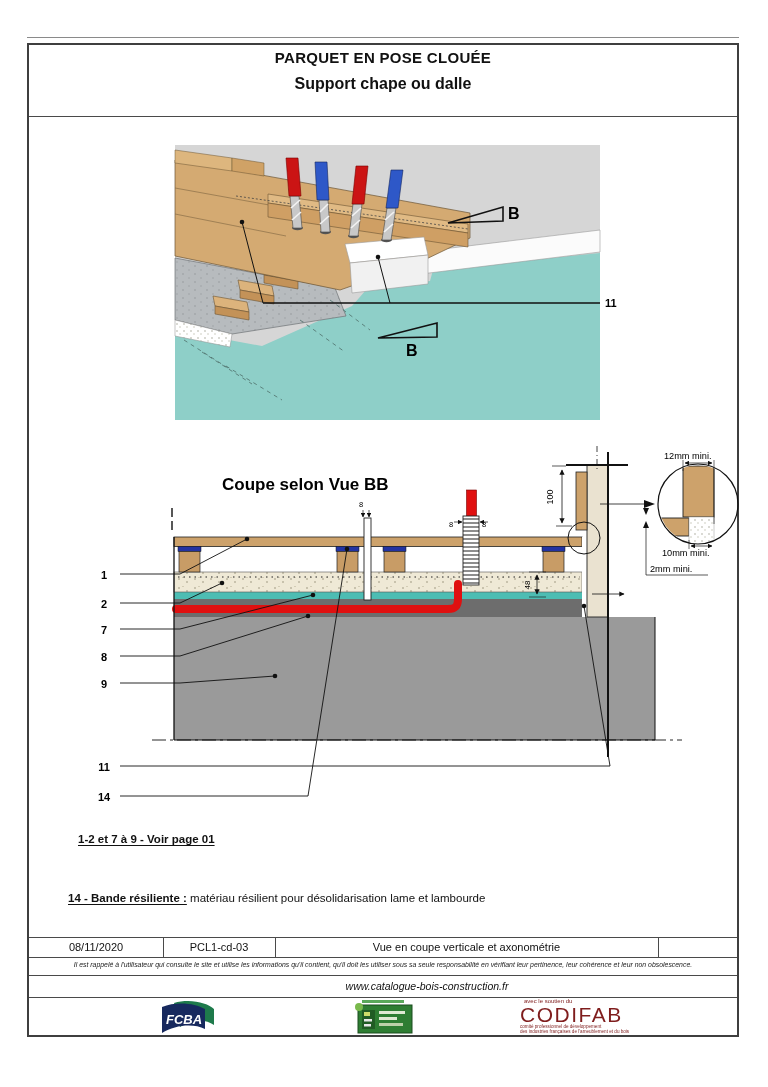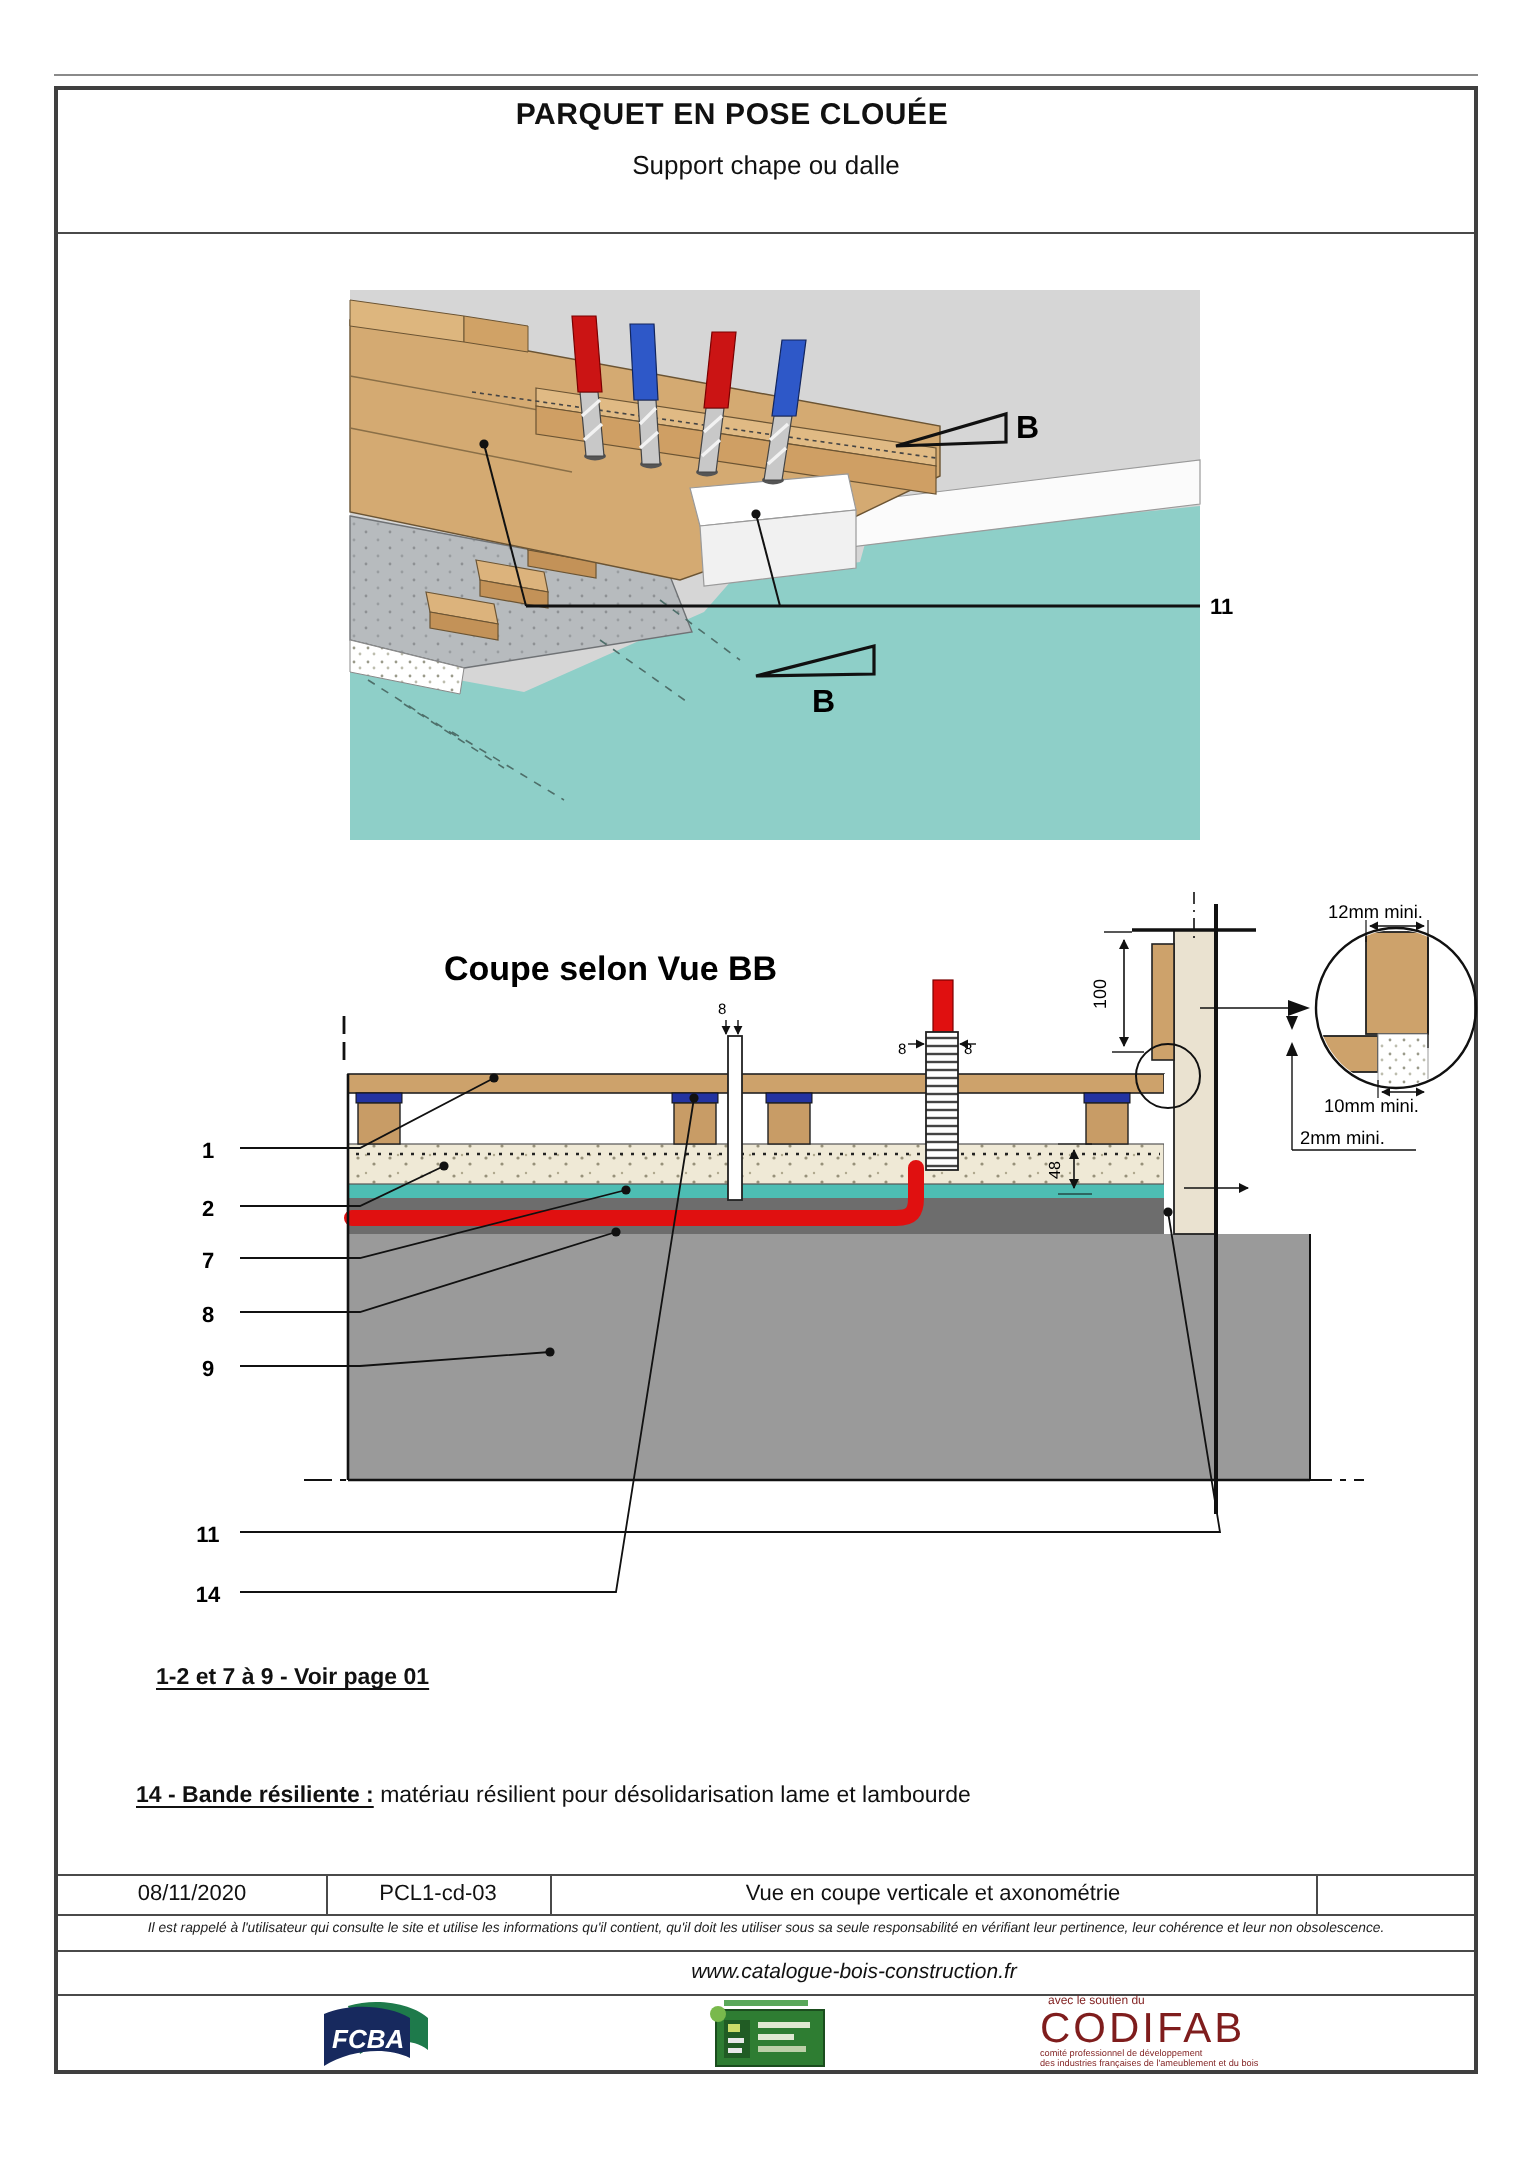--- a/index.html
+++ b/index.html
@@ -2,42 +2,42 @@
 <html><head>
 <meta charset="utf-8">
 <style>
   html,body{margin:0;padding:0;background:#fff;}
   #page{position:relative;width:768px;height:1087px;background:#fff;font-family:"Liberation Sans",sans-serif;color:#111;overflow:hidden;}
   .abs{position:absolute;}
   .hline{position:absolute;background:#4a4a4a;height:1px;}
   .vline{position:absolute;background:#4a4a4a;width:1px;}
   .ctr{text-align:center;}
   .title1{font-size:15px;font-weight:bold;letter-spacing:.3px;}
-  .title2{font-size:13px;font-weight:normal;text-align:center;}
+  .title2{font-size:16px;font-weight:bold;text-align:center;}
   .note{font-size:11.5px;white-space:nowrap;}
   .note b{text-decoration:underline;text-underline-offset:2px;}
   .cell{position:absolute;font-size:11px;line-height:19px;text-align:center;overflow:hidden;}
   .disc{position:absolute;font-size:6.9px;font-style:italic;color:#222;text-align:center;white-space:nowrap;}
   .www{position:absolute;font-size:10.5px;font-style:italic;text-align:center;}
   .codifab{position:absolute;color:#7f1d1d;text-align:left;line-height:1;}
   .codifab .tag{font-size:6px;margin-left:4px;}
   .codifab .name{font-size:21px;font-weight:400;letter-spacing:1.5px;}
   .codifab .sub{font-size:4.6px;}
   svg text{font-family:"Liberation Sans",sans-serif;}
 </style>
 </head>
 <body>
 
 <div id="page">
 
   <div class="hline" style="left:27px;top:37px;width:712px;background:#8a8a8a;"></div>
 
   <div class="abs" style="left:27px;top:43px;width:712px;height:994px;box-sizing:border-box;border:2px solid #3f3f3f;"></div>
 
-  <div class="abs ctr title1" style="left:10px;top:49px;width:712px;">PARQUET EN POSE CLOUÉE</div>
+  <div class="abs ctr title1" style="left:27px;top:49px;width:712px;">PARQUET EN POSE CLOUÉE</div>
   <div class="abs ctr title2" style="left:27px;top:75px;width:712px;">Support chape ou dalle</div>
   <div class="hline" style="left:29px;top:116px;width:708px;"></div>
 
   <svg class="abs" style="left:27px;top:130px;" width="714" height="700" viewBox="27 130 714 700">
     <defs>
       <marker id="ar" viewBox="0 0 10 10" refX="9" refY="5" markerWidth="6.5" markerHeight="6.5" orient="auto-start-reverse">
         <path d="M0,0 L10,5 L0,10 z" fill="#111"></path>
       </marker>
       <pattern id="spk" width="16" height="9" patternUnits="userSpaceOnUse">
         <rect width="16" height="9" fill="#efe9d6"></rect>

